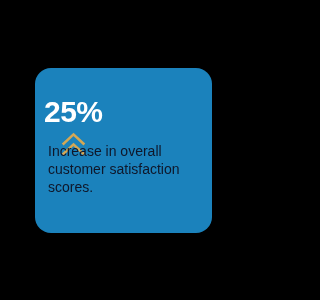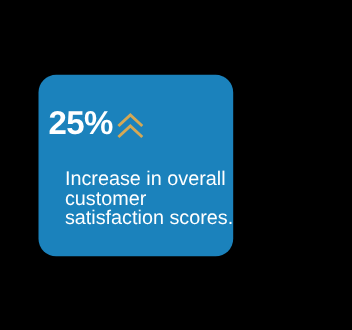--- a/index.html
+++ b/index.html
@@ -38,20 +38,21 @@
 
   
   .headline-row {
     position: absolute;
     left: 9px;
     top: 29px;
     display: flex;
     align-items: center;
     gap: 3px;
     height: 32px;
+    flex-direction: column;
   }
 
   .stat-value {
     font-size: 30px;
     font-weight: 700;
     line-height: 30px;
     color: #FFFFFF;
     letter-spacing: -0.5px;
     white-space: nowrap;
     margin: 0;
@@ -64,25 +65,25 @@
     flex: 0 0 auto;
     margin-top: 2px;
   }
 
   
   .stat-description {
     position: absolute;
     left: 9px;
     top: 70px;
     width: 160px;
-    margin: 15px;
-    font-size: 18px;
+    margin: 4px;
+    font-size: 14px;
     line-height: 18px;
     font-weight: 400;
-    color: #ffffff;
+    color: #0f172a;
     letter-spacing: 0px;
   }
 </style>
 </head>
 <body>
 
 <div id="canvas">
 
   <div class="stat-card">
 

